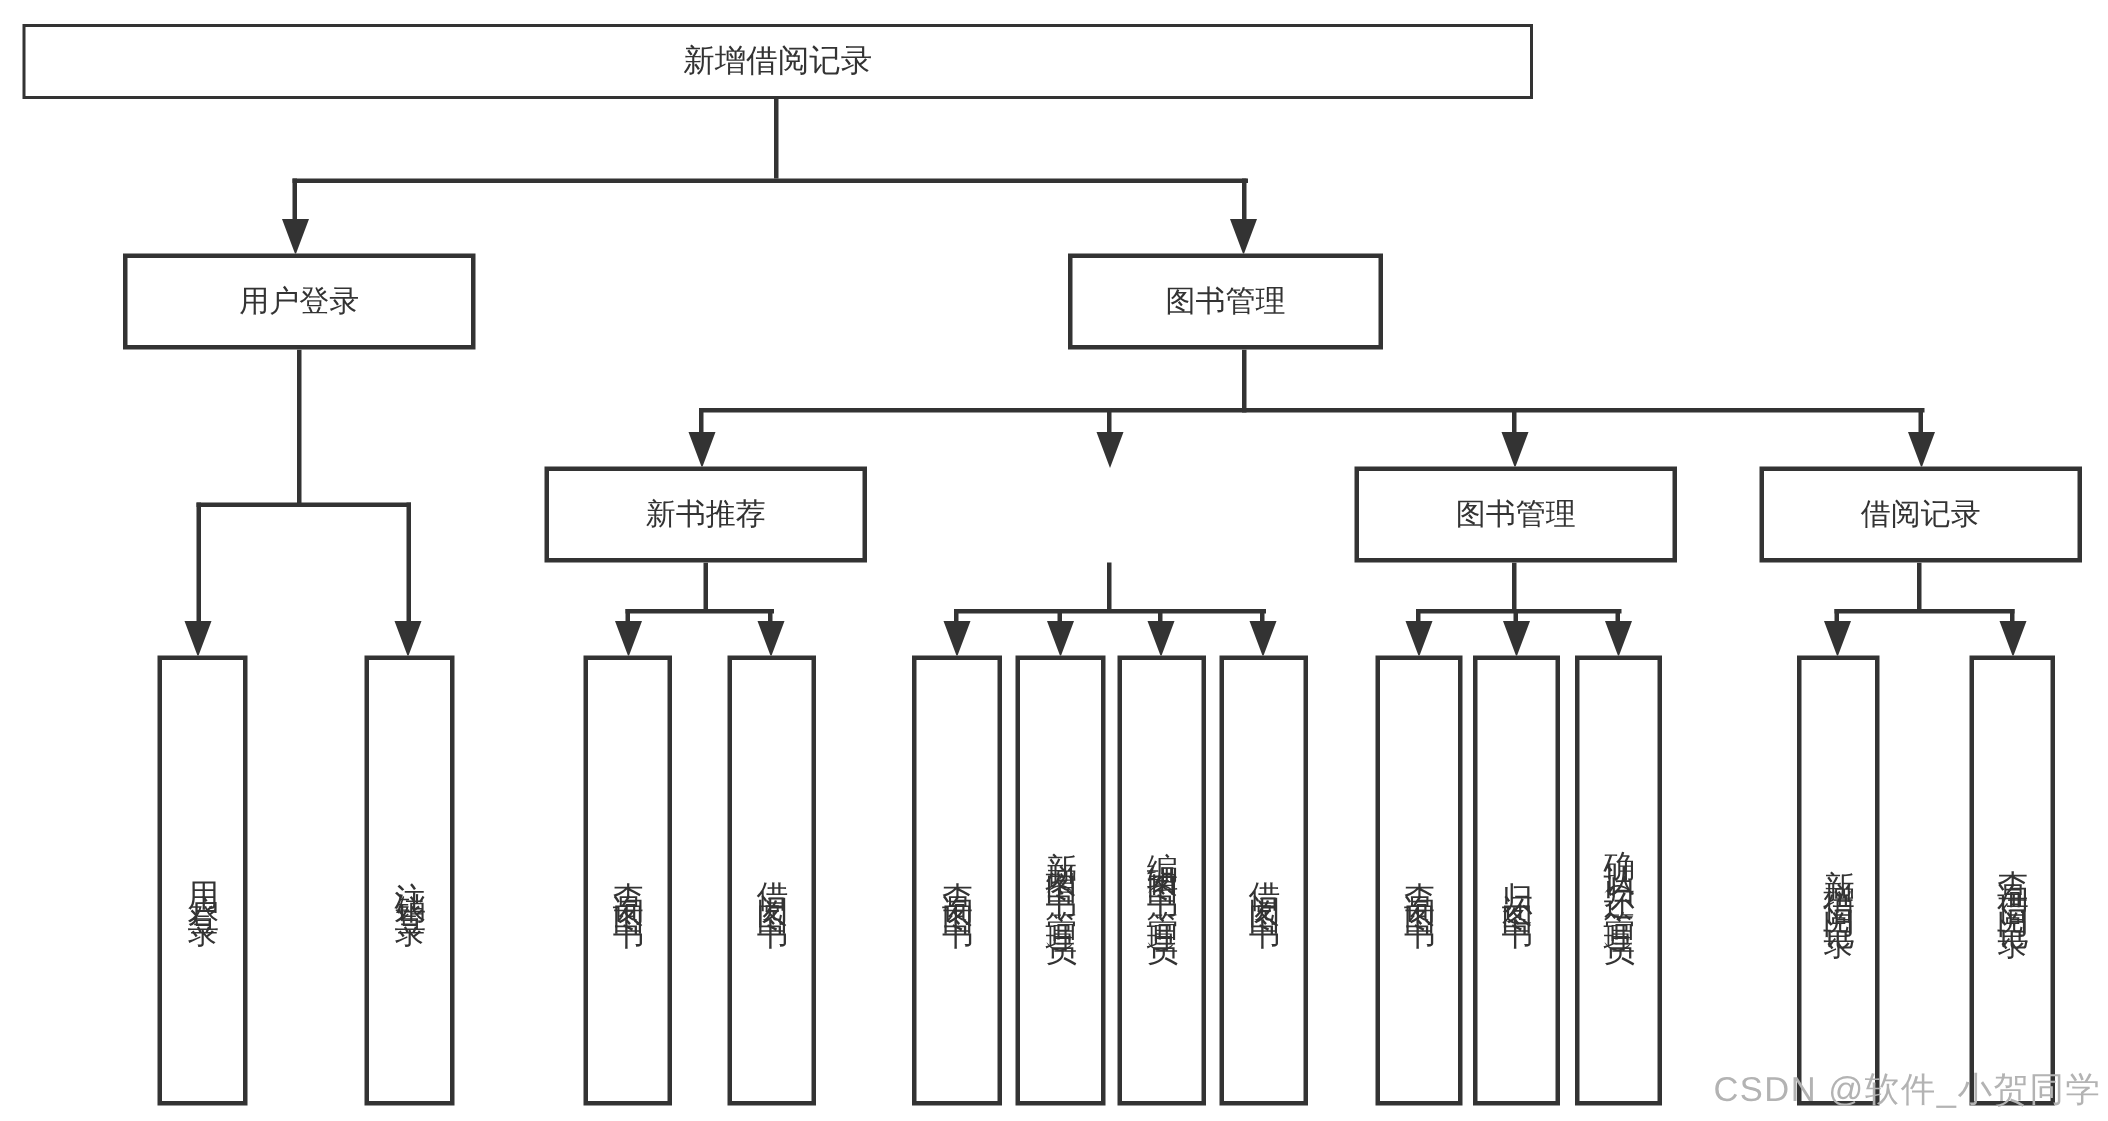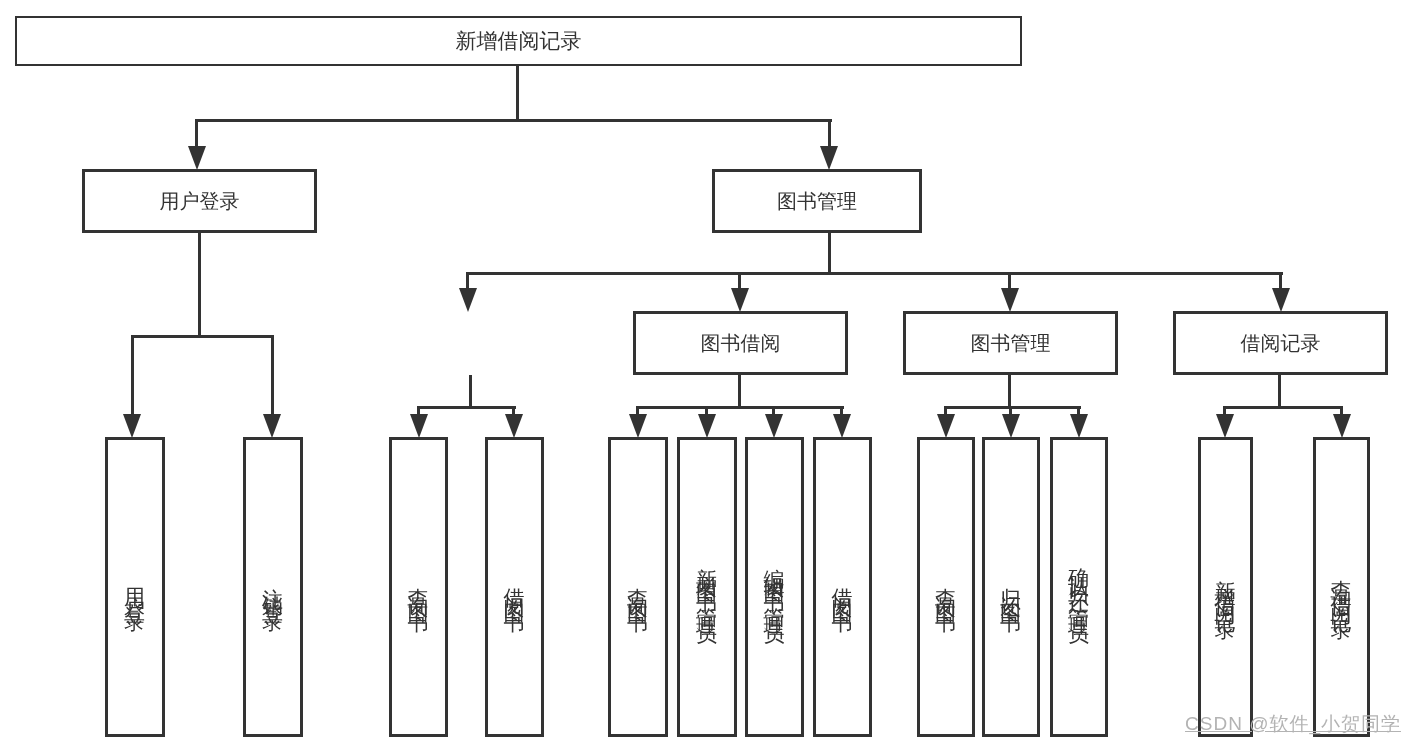--- a/index.html
+++ b/index.html
@@ -36,23 +36,22 @@
     white-space: nowrap; z-index: 2;
   }
   .root { border-width: 2px; font-size: 21px; }
   .vbox {
     writing-mode: vertical-rl; text-orientation: mixed;
     font-size: 21px; letter-spacing: 8px; line-height: 1;
     white-space: normal;
   }
   .watermark {
     position: absolute; right: 4px; top: 711px;
-    color: var(--watermark); font-size: 19px; letter-spacing: 1px;
+    color: var(--watermark); font-size: 23px; letter-spacing: 1px;
     z-index: 5;
-    text-decoration: underline;
   }
 </style>
 </head>
 <body>
 
 <div class="canvas">
 
   <div class="vline" style="left:516px;top:66px;height:53px"></div>
   <div class="hline" style="left:195px;top:119px;width:637px"></div>
   <div class="vline" style="left:195px;top:119px;height:32px"></div>
@@ -110,21 +109,21 @@
   <div class="vline" style="left:1223px;top:406px;height:12px"></div>
   <div class="arrow" style="left:1216px;top:414px"></div>
   <div class="vline" style="left:1340px;top:406px;height:12px"></div>
   <div class="arrow" style="left:1333px;top:414px"></div>
 
   <div class="box root" style="left:15px;top:16px;width:1007px;height:50px">新增借阅记录</div>
 
   <div class="box" style="left:82px;top:169px;width:235px;height:64px">用户登录</div>
   <div class="box" style="left:712px;top:169px;width:210px;height:64px">图书管理</div>
 
-  <div class="box" style="left:633px;top:311px;width:215px;height:64px">图书借阅</div>
+  <div class="box" style="left:363px;top:311px;width:215px;height:64px">新书推荐</div>
   <div class="box" style="left:903px;top:311px;width:215px;height:64px">图书管理</div>
   <div class="box" style="left:1173px;top:311px;width:215px;height:64px">借阅记录</div>
 
   <div class="box vbox" style="left:105px;top:437px;width:60px;height:300px">用户登录</div>
   <div class="box vbox" style="left:243px;top:437px;width:60px;height:300px">注销登录</div>
 
   <div class="box vbox" style="left:389px;top:437px;width:59px;height:300px">查询图书</div>
   <div class="box vbox" style="left:485px;top:437px;width:59px;height:300px">借阅图书</div>
 
   <div class="box vbox" style="left:608px;top:437px;width:60px;height:300px">查询图书</div>

